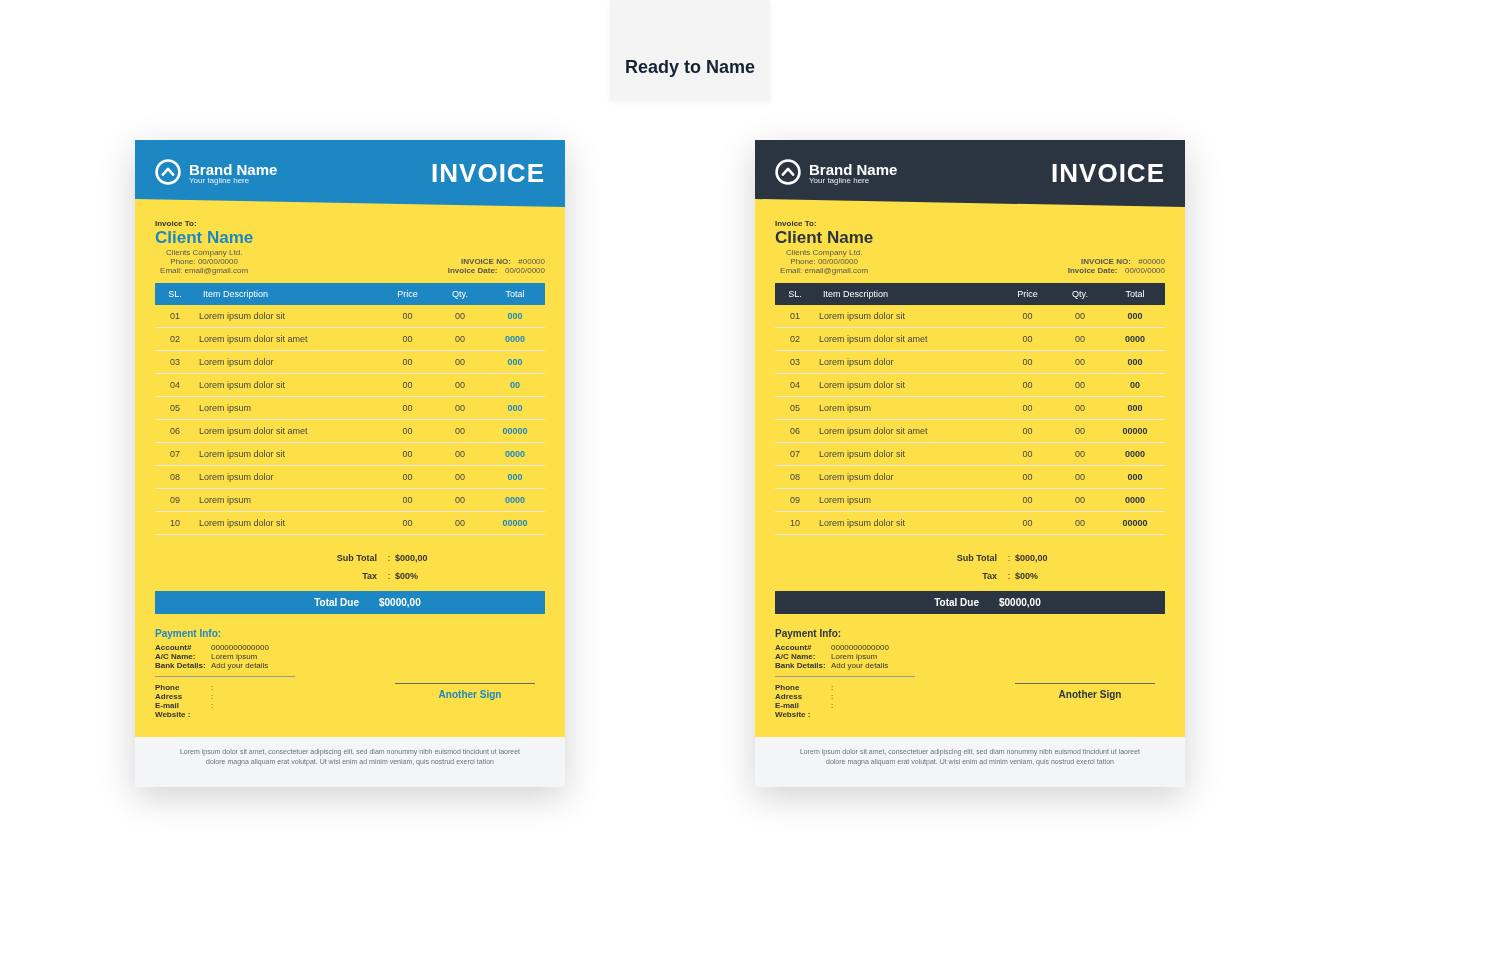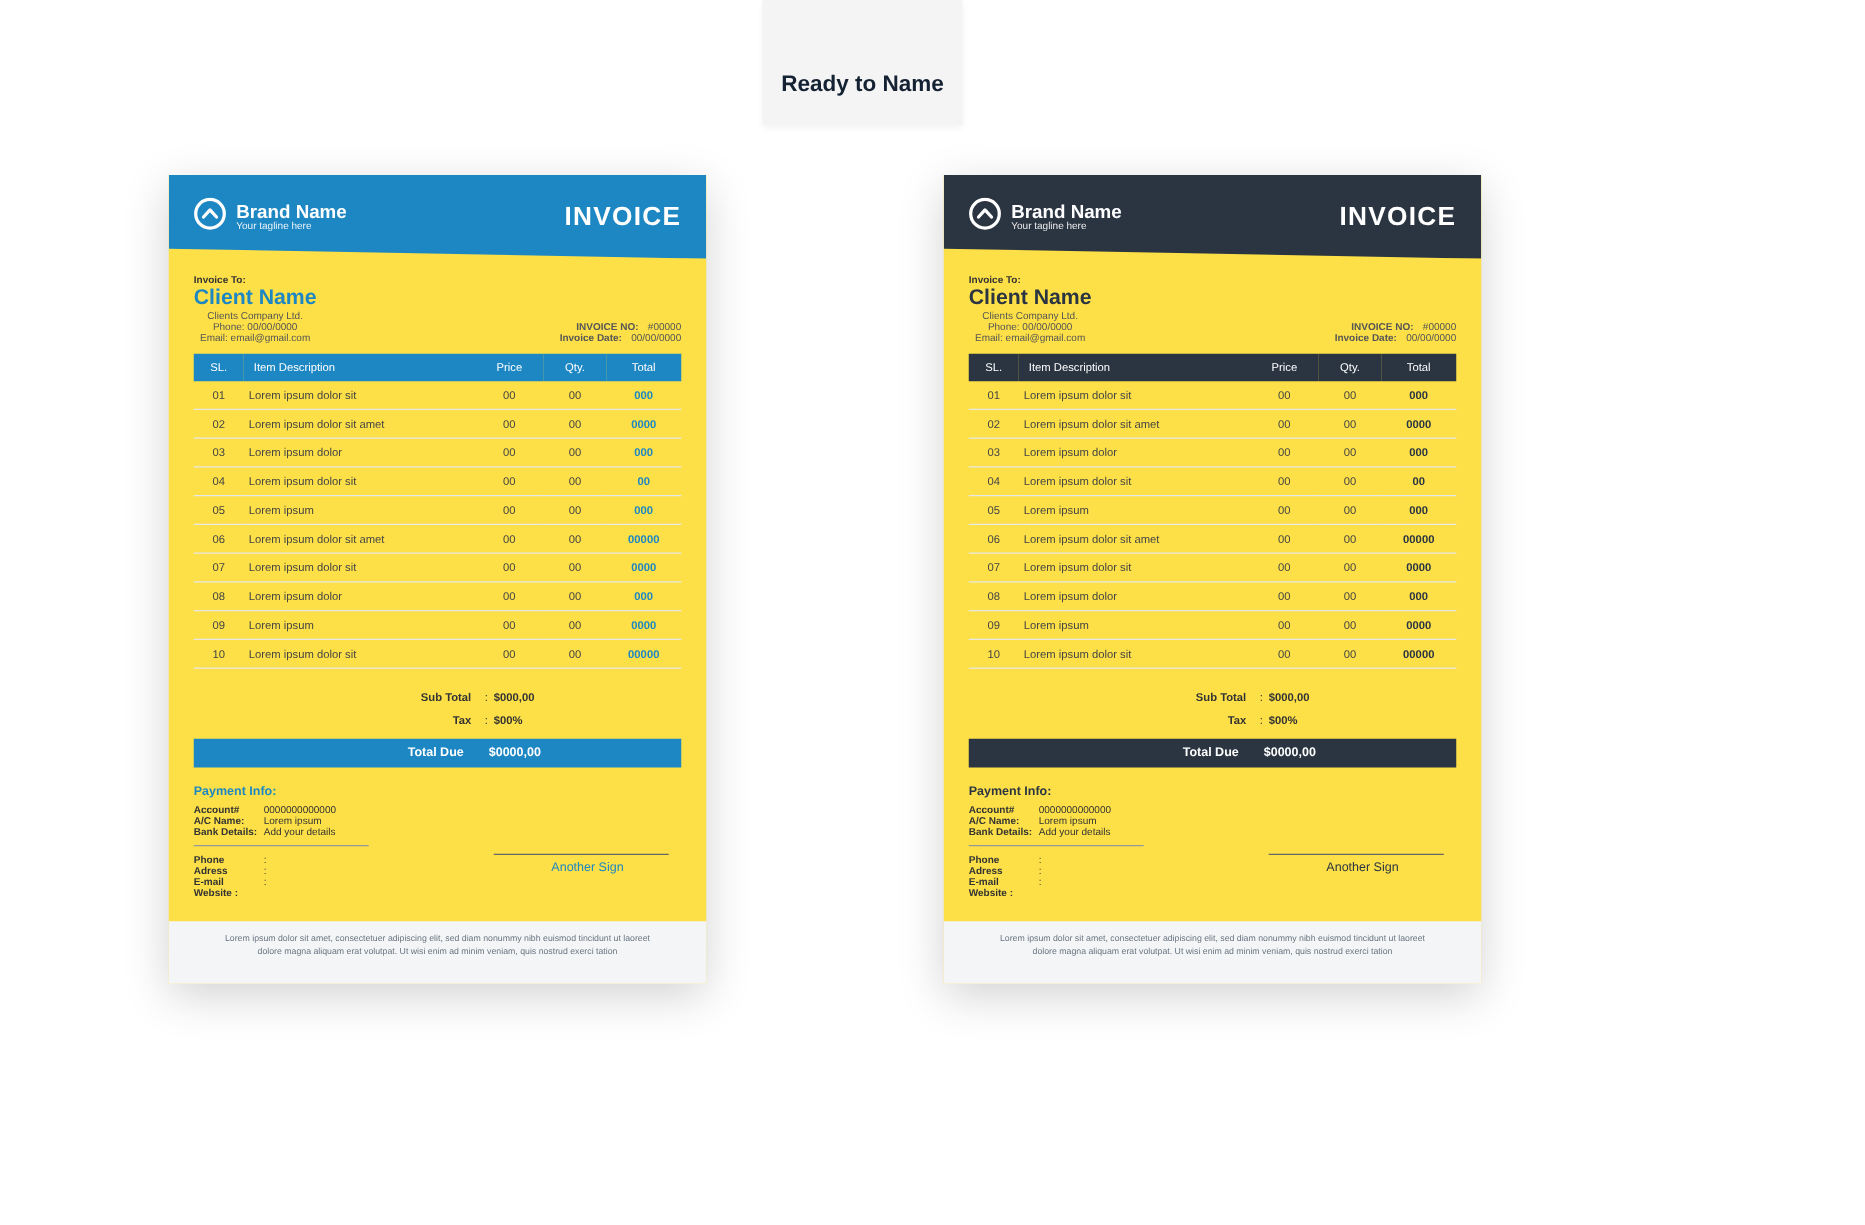--- a/index.html
+++ b/index.html
@@ -47,21 +47,21 @@
   }
   .blue .hdr{ background:#1d87c3; }
   .dark .hdr{ background:#2b3542; }
   .brand{
     display:flex; align-items:center; gap:8px;
   }
   .brand svg{ width:26px; height:26px; }
   .brand-text{ line-height:1; }
   .brand-text .name{ font-size:15px; font-weight:700;}
   .brand-text .tag { font-size:8px; opacity:.9;}
-  .inv-title{ font-size:21px; font-weight:800; letter-spacing:1px;}
+  .inv-title{ font-size:26px; font-weight:800; letter-spacing:1px;}
   .body{ padding:12px 20px 18px 20px; flex:1;}
   .meta-row{
     display:flex; justify-content:space-between; align-items:flex-end;
     margin-bottom:8px;
   }
   .meta-left .lab{ font-size:8px; font-weight:700; color:#333;}
   .meta-left .client{ font-size:17px; font-weight:800;}
   .blue .meta-left .client{ color:#1d87c3;}
   .dark .meta-left .client{ color:#2b3542;}
   .meta-left .line{ font-size:8px; color:#555;text-align:center; }
@@ -88,42 +88,42 @@
   
   .summary{ margin-top:14px;}
   .sum-line{
     display:flex; font-size:9px; padding:4px 0; color:#333;
   }
   .sum-line .k{ flex:1; text-align:right; font-weight:700; padding-right:6px;}
   .sum-line .v{ width:150px; text-align:left; font-weight:700;}
   .sum-line .colon{width:12px; text-align:center;}
   .total-due{
     color:#fff; display:flex; margin-top:6px;
-    font-weight:800; font-size:10px; padding:6px 4px;
+    font-weight:800; font-size:10px; padding:6px 16px;
   }
   .total-due .k{ flex:1; text-align:right; padding-right:20px;}
   .total-due .v{ width:150px; text-align:left;}
   .blue .total-due{ background:#1d87c3;}
   .dark .total-due{ background:#2b3542;}
   
   .pay{ margin-top:14px; font-size:8px; color:#333;}
   .pay h4{
     font-size:10px; font-weight:800; margin-bottom:4px;
   }
   .blue .pay h4{ color:#1d87c3;}
   .dark .pay h4{ color:#2b3542;}
   .pay .row{ display:flex; gap:1px;}
   .pay .row .k{ width:55px; font-weight:700;}
   .pay hr{ border:none; border-top:1px solid #999; margin:6px 0; width:140px;}
   
   .sign-area{
     float:right; width:150px; text-align:center; margin-top:-42px;
   }
   .sign-area hr{ border:none; border-top:1px solid #666; margin-bottom:5px;}
-  .sign-area span{ font-weight:400; font-size:10px;}
+  .sign-area span{ font-weight:700; font-size:10px;}
   .blue .sign-area span{ color:#1d87c3;}
   .dark .sign-area span{ color:#2b3542;}
   
   .footer-note{
     background:#f3f5f7; padding:10px 36px 20px 36px;
     font-size:7px; line-height:1.4; text-align:center; color:#6a7480;
   }
 </style>
 </head>
 <body>

